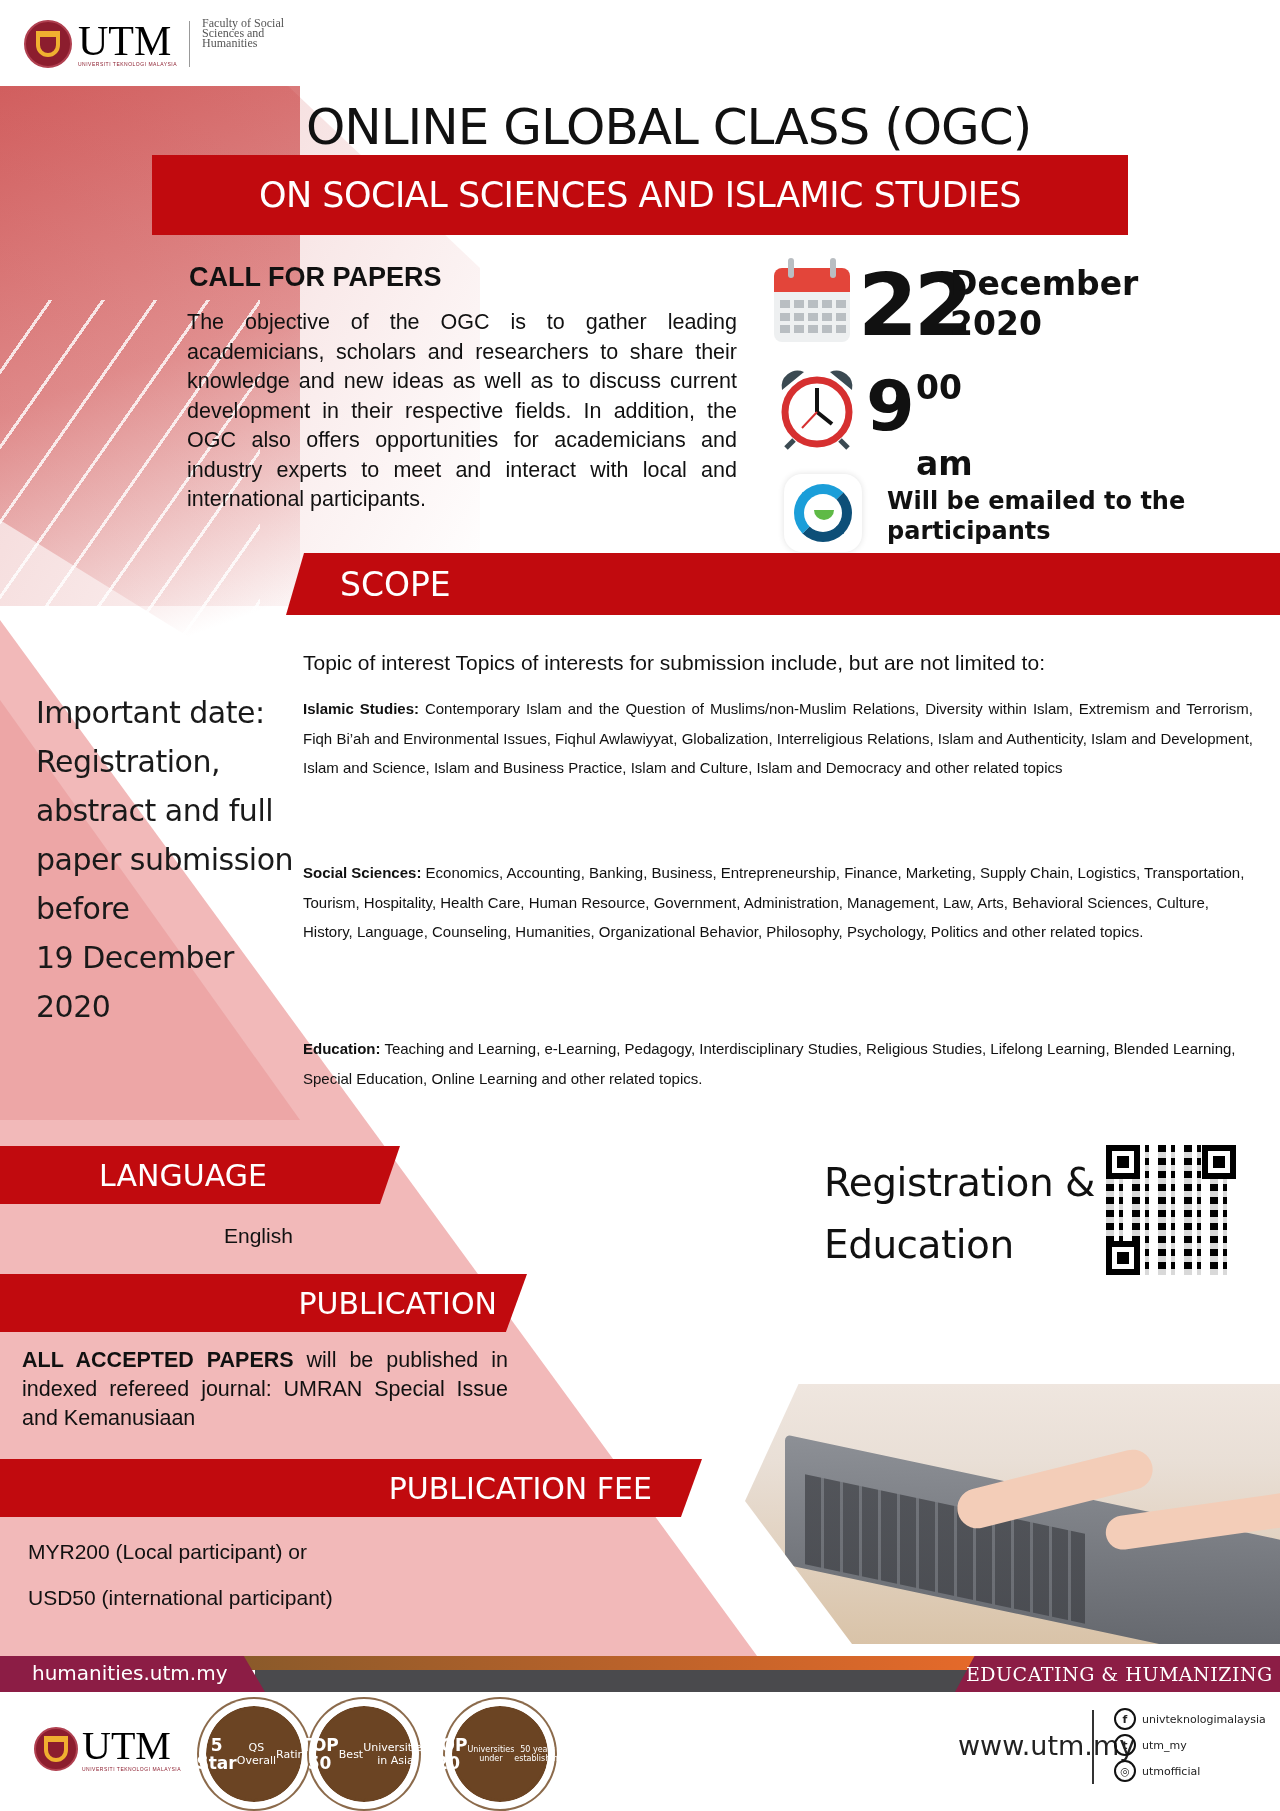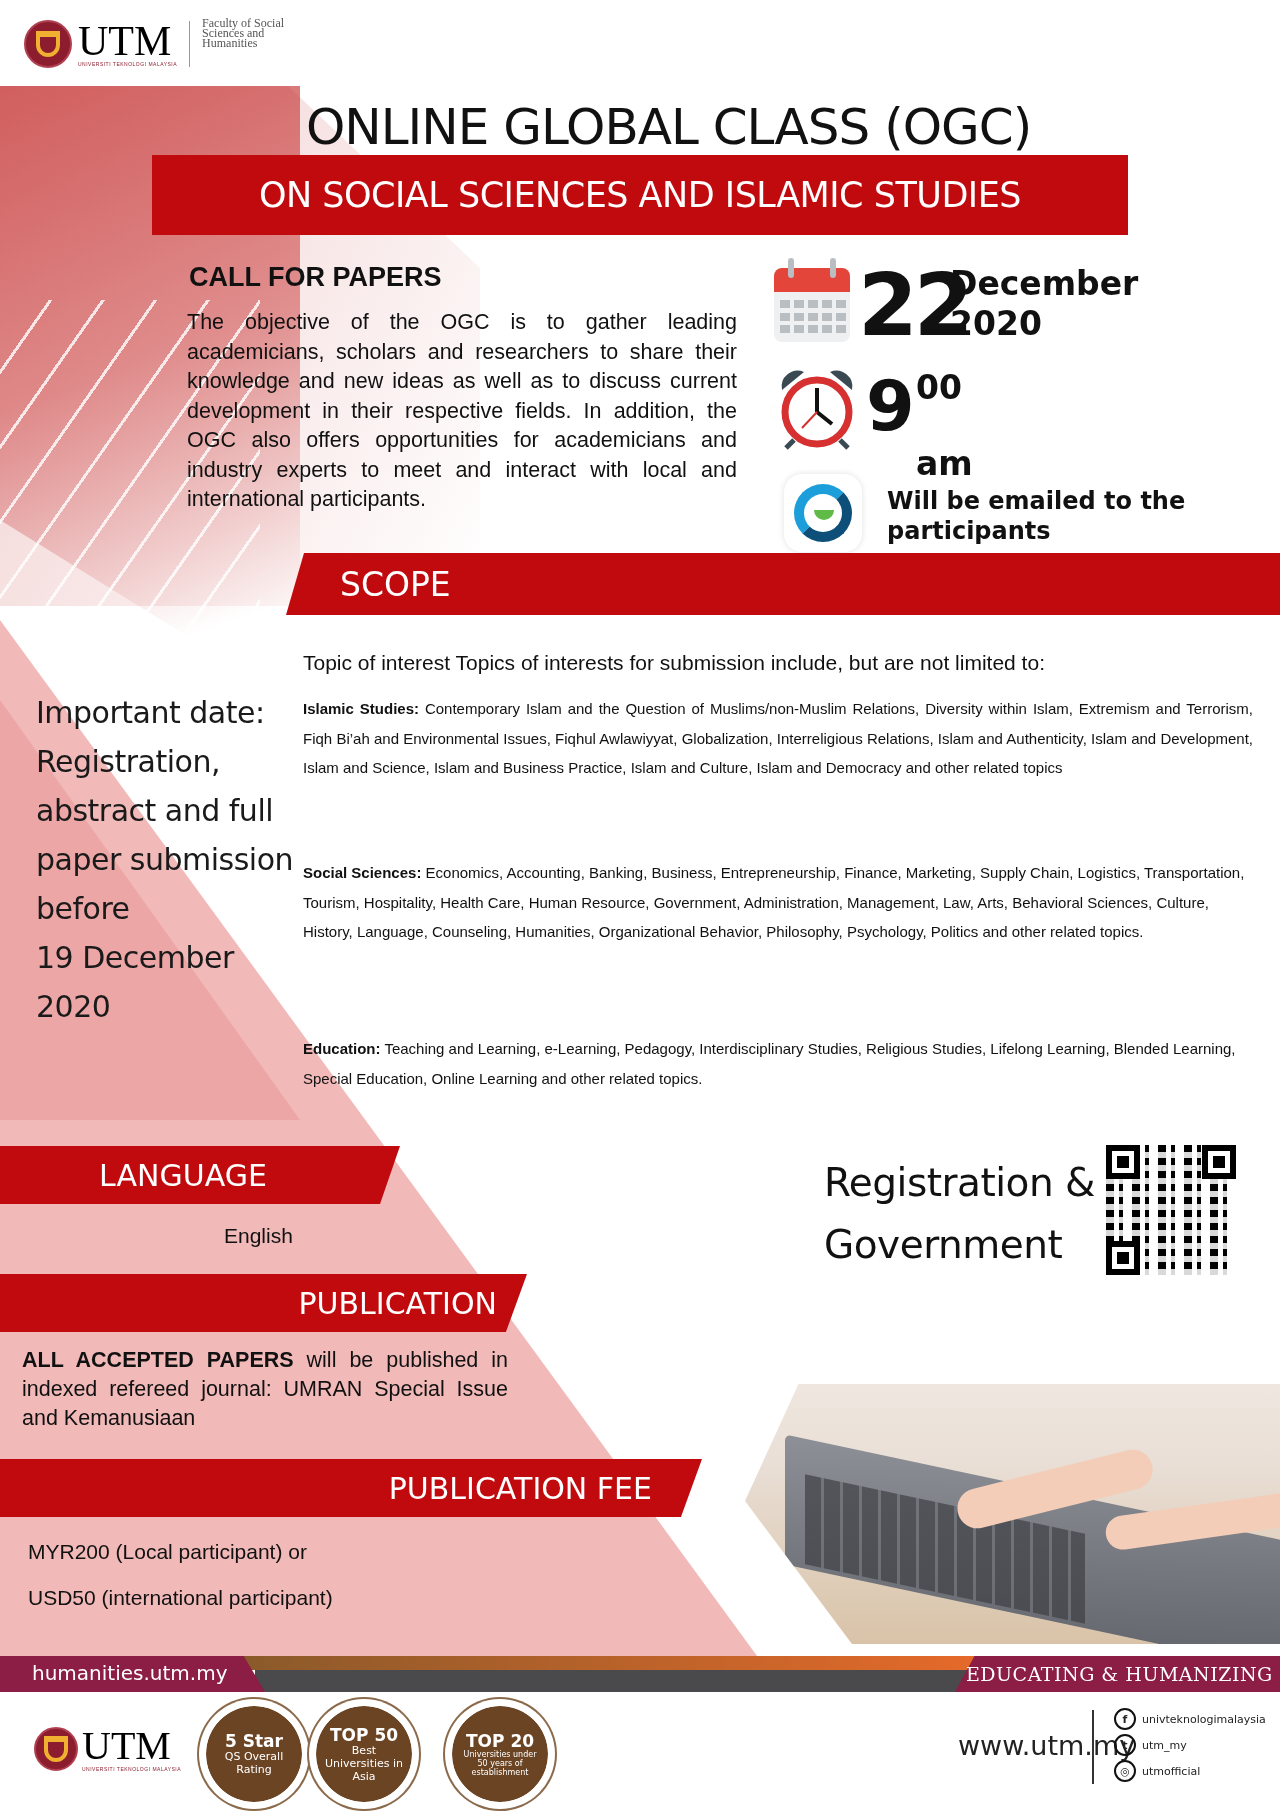--- a/index.html
+++ b/index.html
@@ -90,21 +90,21 @@
   .fb-left { position: absolute; left: 0; top: 0; width: 265px; height: 36px; background: #8c1d45; clip-path: polygon(0 0, 92% 0, 100% 100%, 0 100%); }
   .fb-orange { position: absolute; left: 240px; top: 0; width: 760px; height: 14px; background: linear-gradient(90deg, #8a5a2a, #e86a2a); }
   .fb-grey { position: absolute; left: 255px; top: 14px; width: 730px; height: 22px; background: #4a4a4d; }
   .fb-right { position: absolute; left: 955px; top: 0; width: 325px; height: 36px; background: #8c1d45; clip-path: polygon(6% 0, 100% 0, 100% 100%, 0 100%); }
   .fb-url { position: absolute; left: 32px; top: 5px; color: #fff; font-size: 20px; font-family: "DejaVu Sans", sans-serif; }
   .fb-slogan { position: absolute; left: 966px; top: 7px; color: #fff; font-size: 19px; font-family: "DejaVu Serif", serif; letter-spacing: 0.5px; }
 
   .footer-logo { left: 34px; top: 1726px; display: flex; align-items: center; gap: 4px; }
   .footer-logo .seal { width: 44px; height: 44px; }
   .footer-logo .utm-word { font-size: 40px; }
-  .badge { width: 96px; height: 96px; border-radius: 50%; background: #6b4423; border: 3px dotted #6b4423; outline: 4px solid #fff; box-shadow: 0 0 0 7px #fff, 0 0 0 9px #8b6a4b; color: #fff; display: flex; flex-direction: column; align-items: center; justify-content: center; text-align: center; font-family: "DejaVu Sans", sans-serif; }
+  .badge { width: 96px; height: 96px; border-radius: 50%; background: #6b4423; border: 3px dotted #6b4423; outline: 4px solid #fff; box-shadow: 0 0 0 7px #fff, 0 0 0 9px #8b6a4b; color: #fff; display: flex; flex-direction: row; align-items: center; justify-content: center; text-align: center; font-family: "DejaVu Sans", sans-serif; }
   .badge .b1 { font-weight: bold; font-size: 17px; line-height: 18px; }
   .badge .b2 { font-size: 11px; line-height: 13px; }
   .badge .b3 { font-size: 8px; line-height: 9px; }
 
   .www { left: 958px; top: 1730px; font-size: 27px; font-family: "DejaVu Sans", sans-serif; color: #222; }
   .social-divider { left: 1092px; top: 1710px; width: 2px; height: 74px; background: #333; }
   .social { left: 1114px; display: flex; align-items: center; gap: 6px; font-size: 11px; color: #222; font-family: "DejaVu Sans", sans-serif; }
   .soc-icon { width: 22px; height: 22px; border-radius: 50%; border: 2px solid #111; display: flex; align-items: center; justify-content: center; font-size: 11px; font-weight: bold; }
 </style>
 </head>
@@ -217,21 +217,21 @@
 </div>
 
 <div class="abs banner fee-banner">
   <span>PUBLICATION FEE</span>
 </div>
 <div class="abs fee-1">MYR200 (Local participant) or</div>
 <div class="abs fee-2">USD50 (international participant)</div>
 
 <div class="abs reg-text">
   <div>Registration &amp;</div>
-  <div>Government</div>
+  <div>Education</div>
 </div>
 <div class="abs qr">
   <div class="qr-finder" style="left:0;top:0"></div>
   <div class="qr-finder" style="right:0;top:0"></div>
   <div class="qr-finder" style="left:0;bottom:0"></div>
 </div>
 
 <div class="abs photo">
   <div class="laptop"></div>
   <div class="keys"></div>

